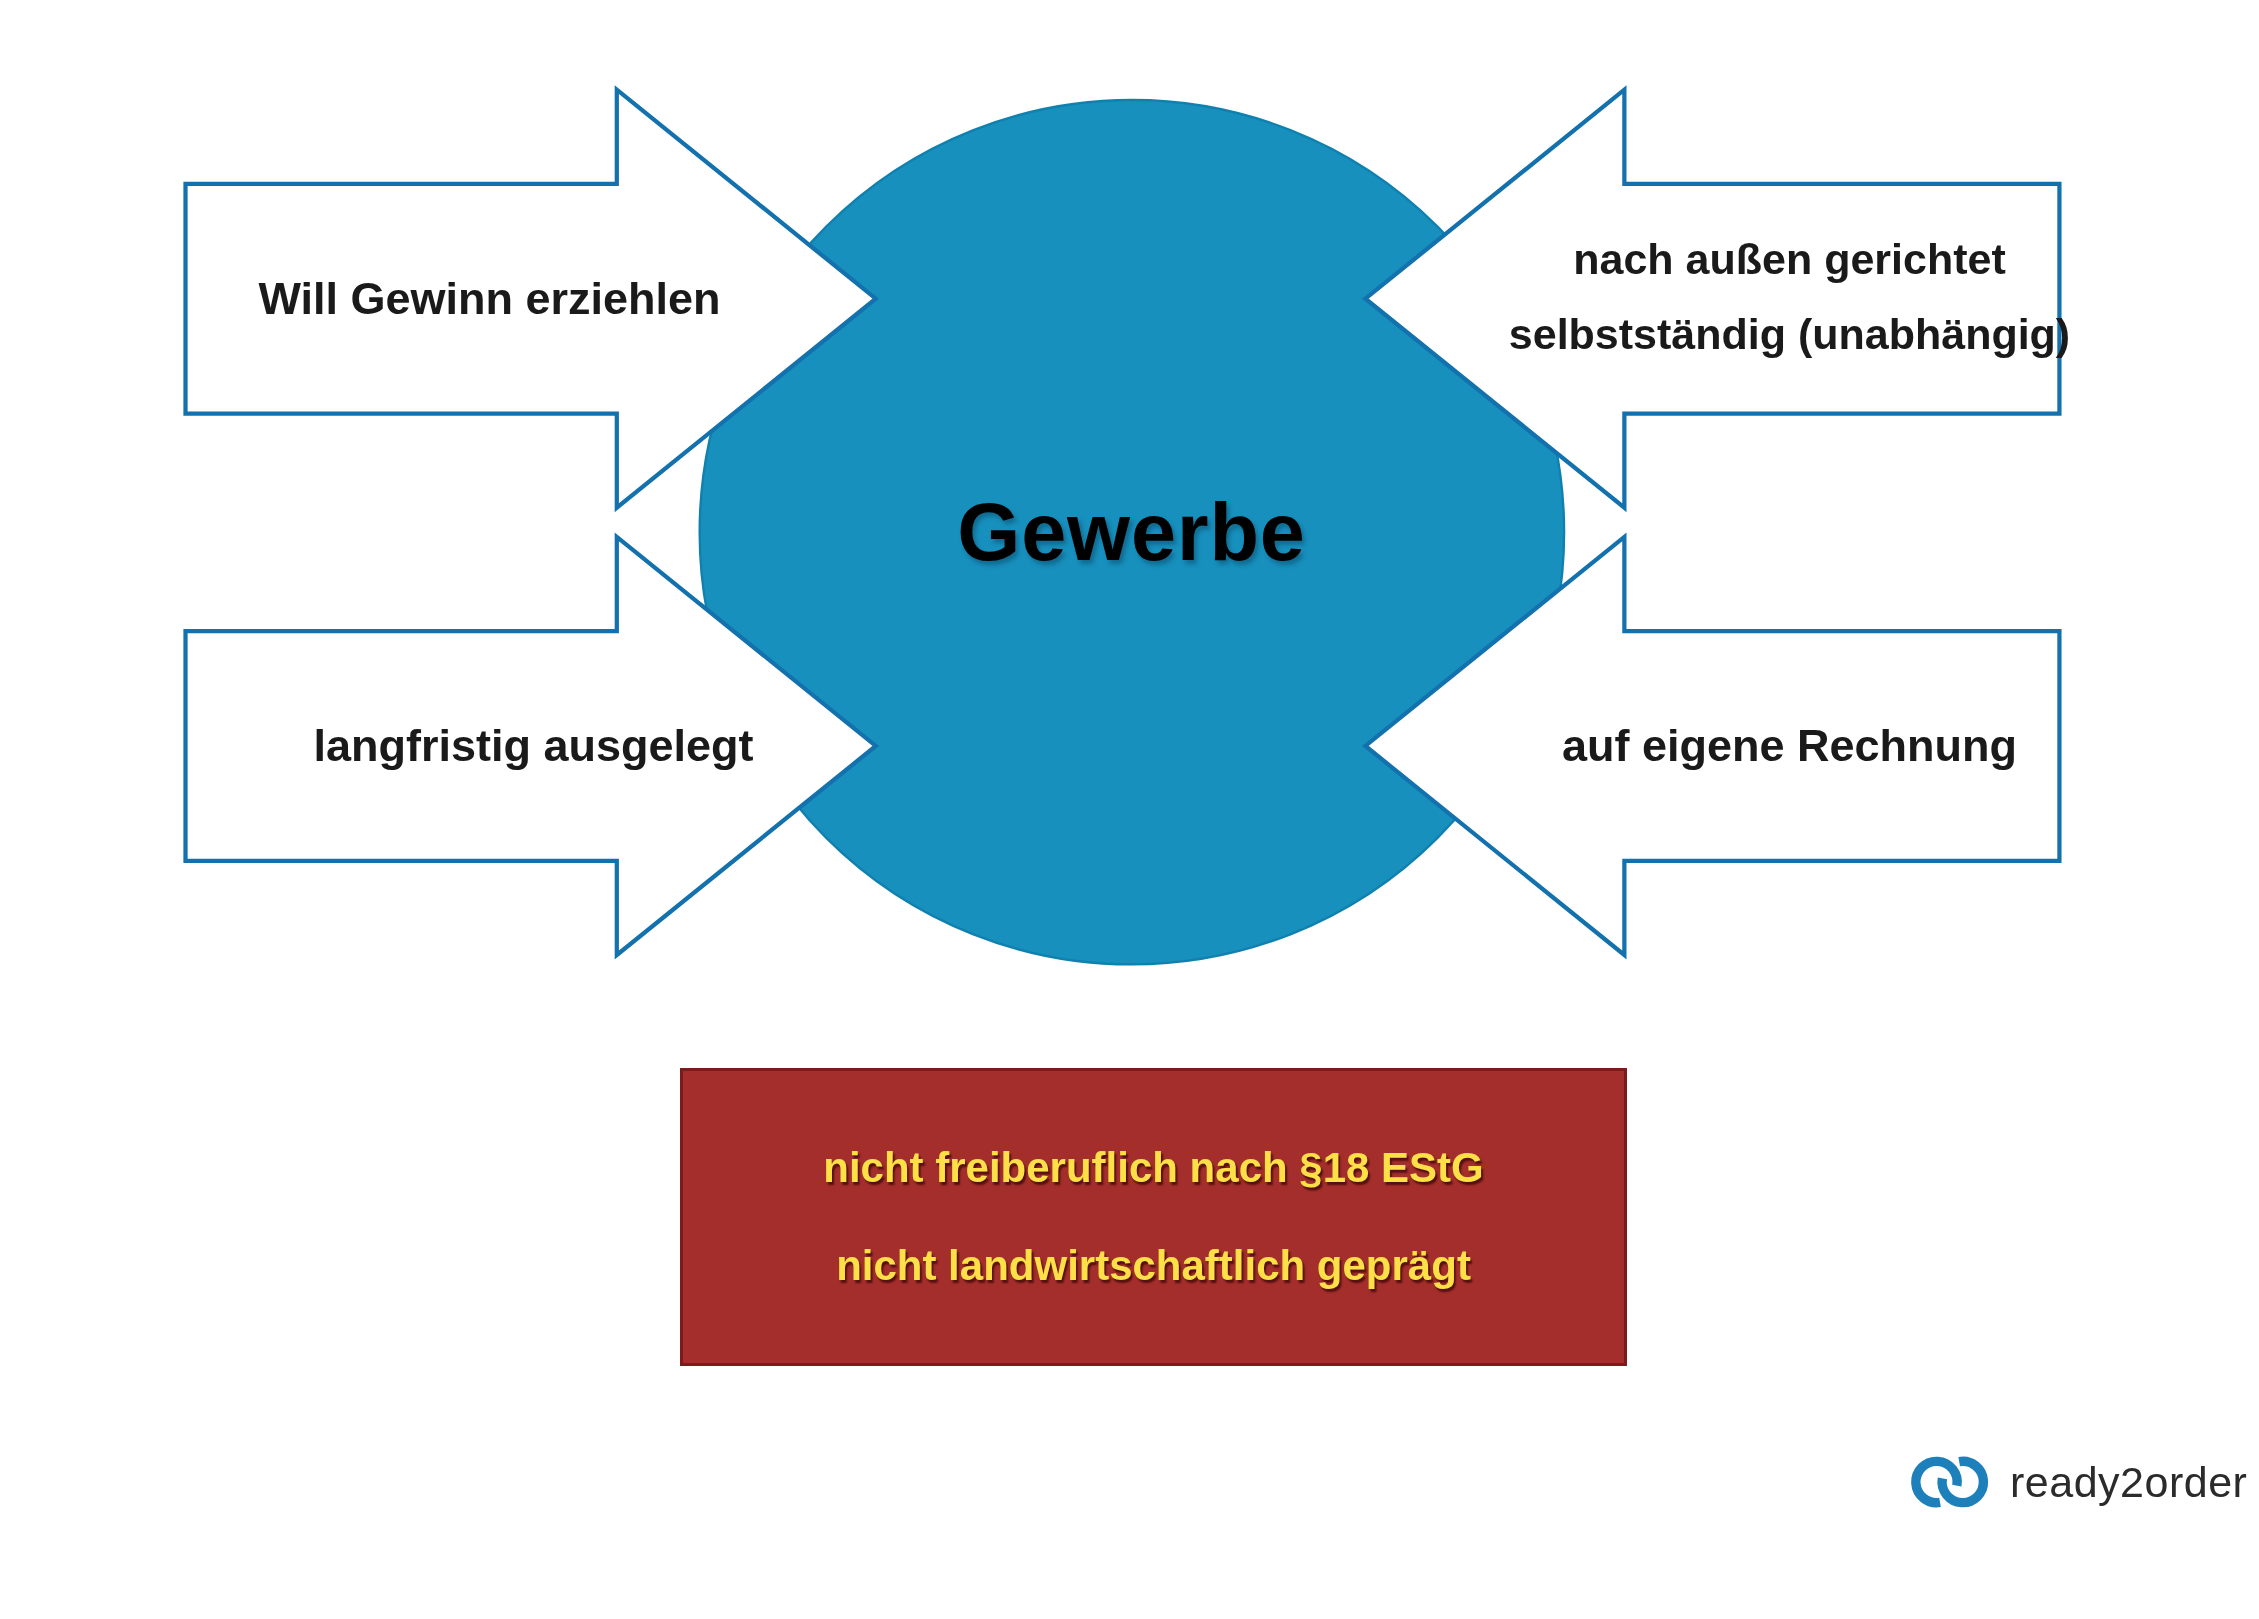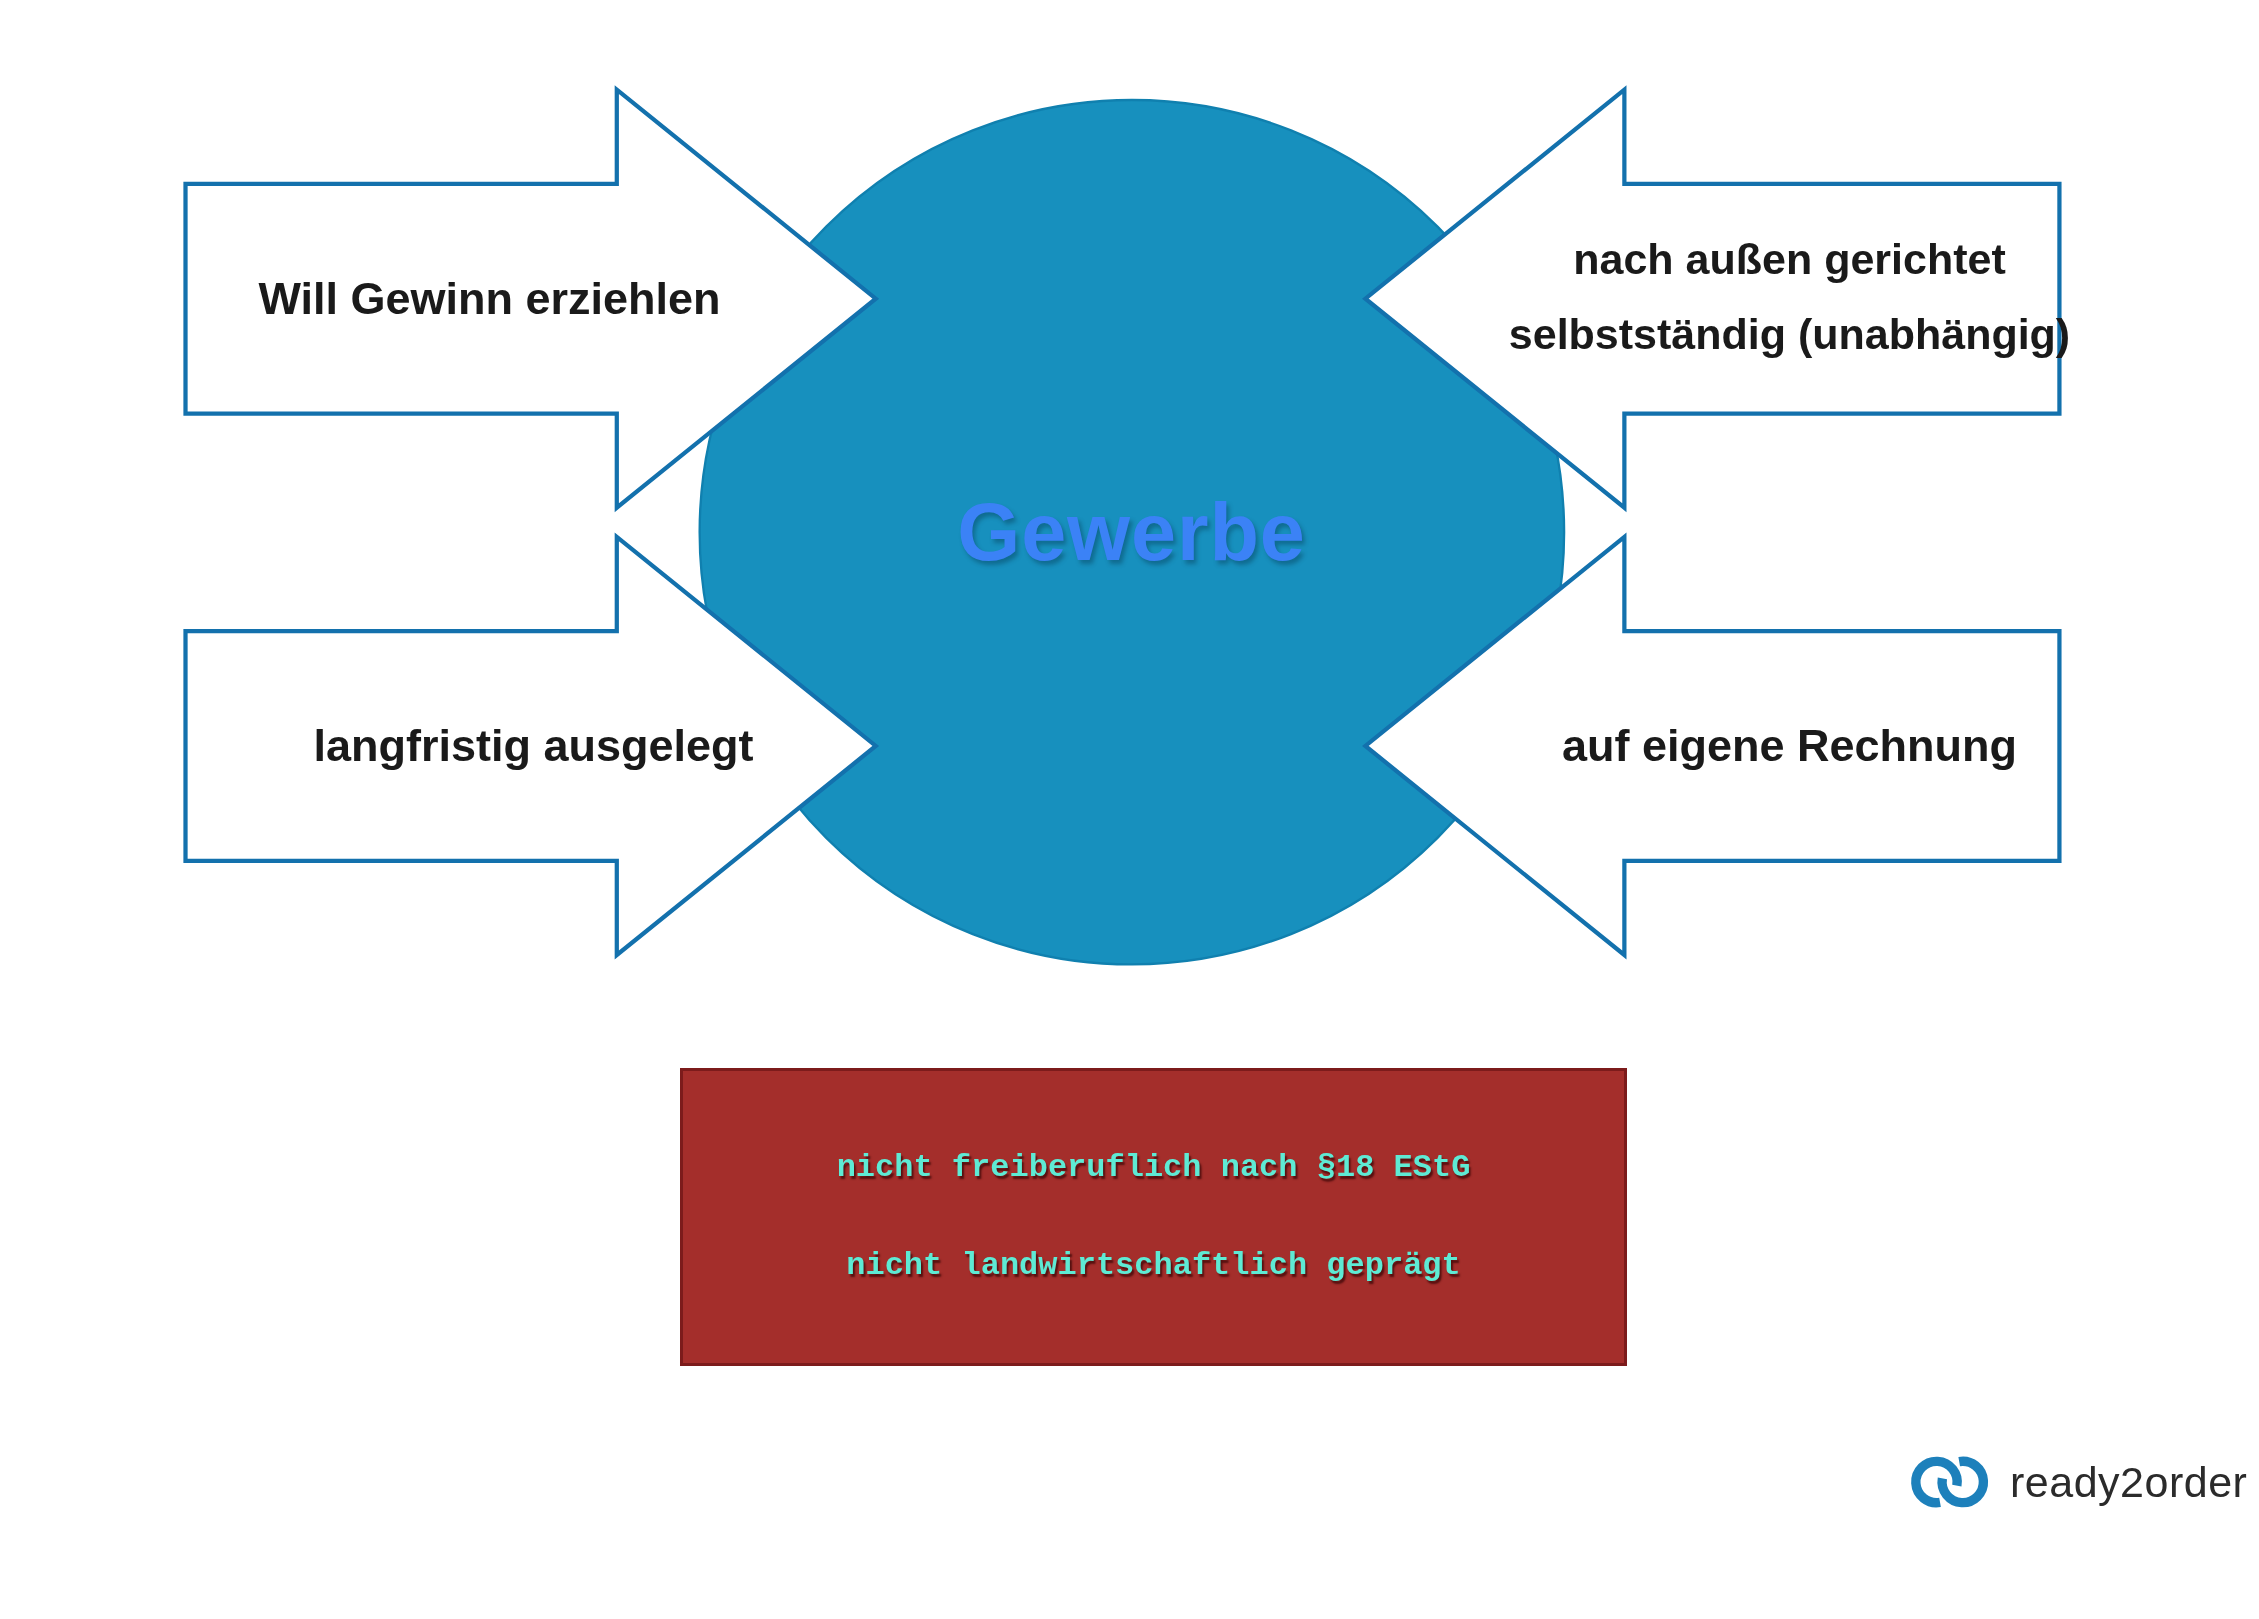--- a/index.html
+++ b/index.html
@@ -24,21 +24,21 @@
     position: absolute;
     left: 849px;
     top: 476px;
     width: 565px;
     height: 113px;
     display: flex;
     align-items: center;
     justify-content: center;
     font-size: 81px;
     font-weight: 800;
-    color: #3b82f6;
+    color: #000000;
     letter-spacing: 0.9px;
     text-shadow: 2.8px 3.8px 4.7px rgba(0,40,60,0.35);
   }
   .arrow-label {
     position: absolute;
     display: flex;
     flex-direction: column;
     align-items: center;
     justify-content: center;
     color: #1a1a1a;
@@ -60,27 +60,26 @@
     box-sizing: border-box;
     background: var(--box-fill, #A42E2B);
     border: 3.8px solid var(--box-border, #7C1B1B);
     display: flex;
     flex-direction: column;
     align-items: center;
     justify-content: center;
     gap: 40px;
   }
   .exclusion-box .line {
-    color: #5eead4;
-    font-size: 32px;
+    color: #fde047;
+    font-size: 42px;
     font-weight: 700;
     line-height: 58px;
     text-shadow: 1.9px 2.8px 1.9px rgba(70,10,10,0.85);
     white-space: nowrap;
-    font-family: Liberation Mono, monospace;
   }
   .brand {
     position: absolute;
     left: 1908px;
     top: 1451px;
     height: 62px;
     display: flex;
     align-items: center;
   }
   .brand-text {

